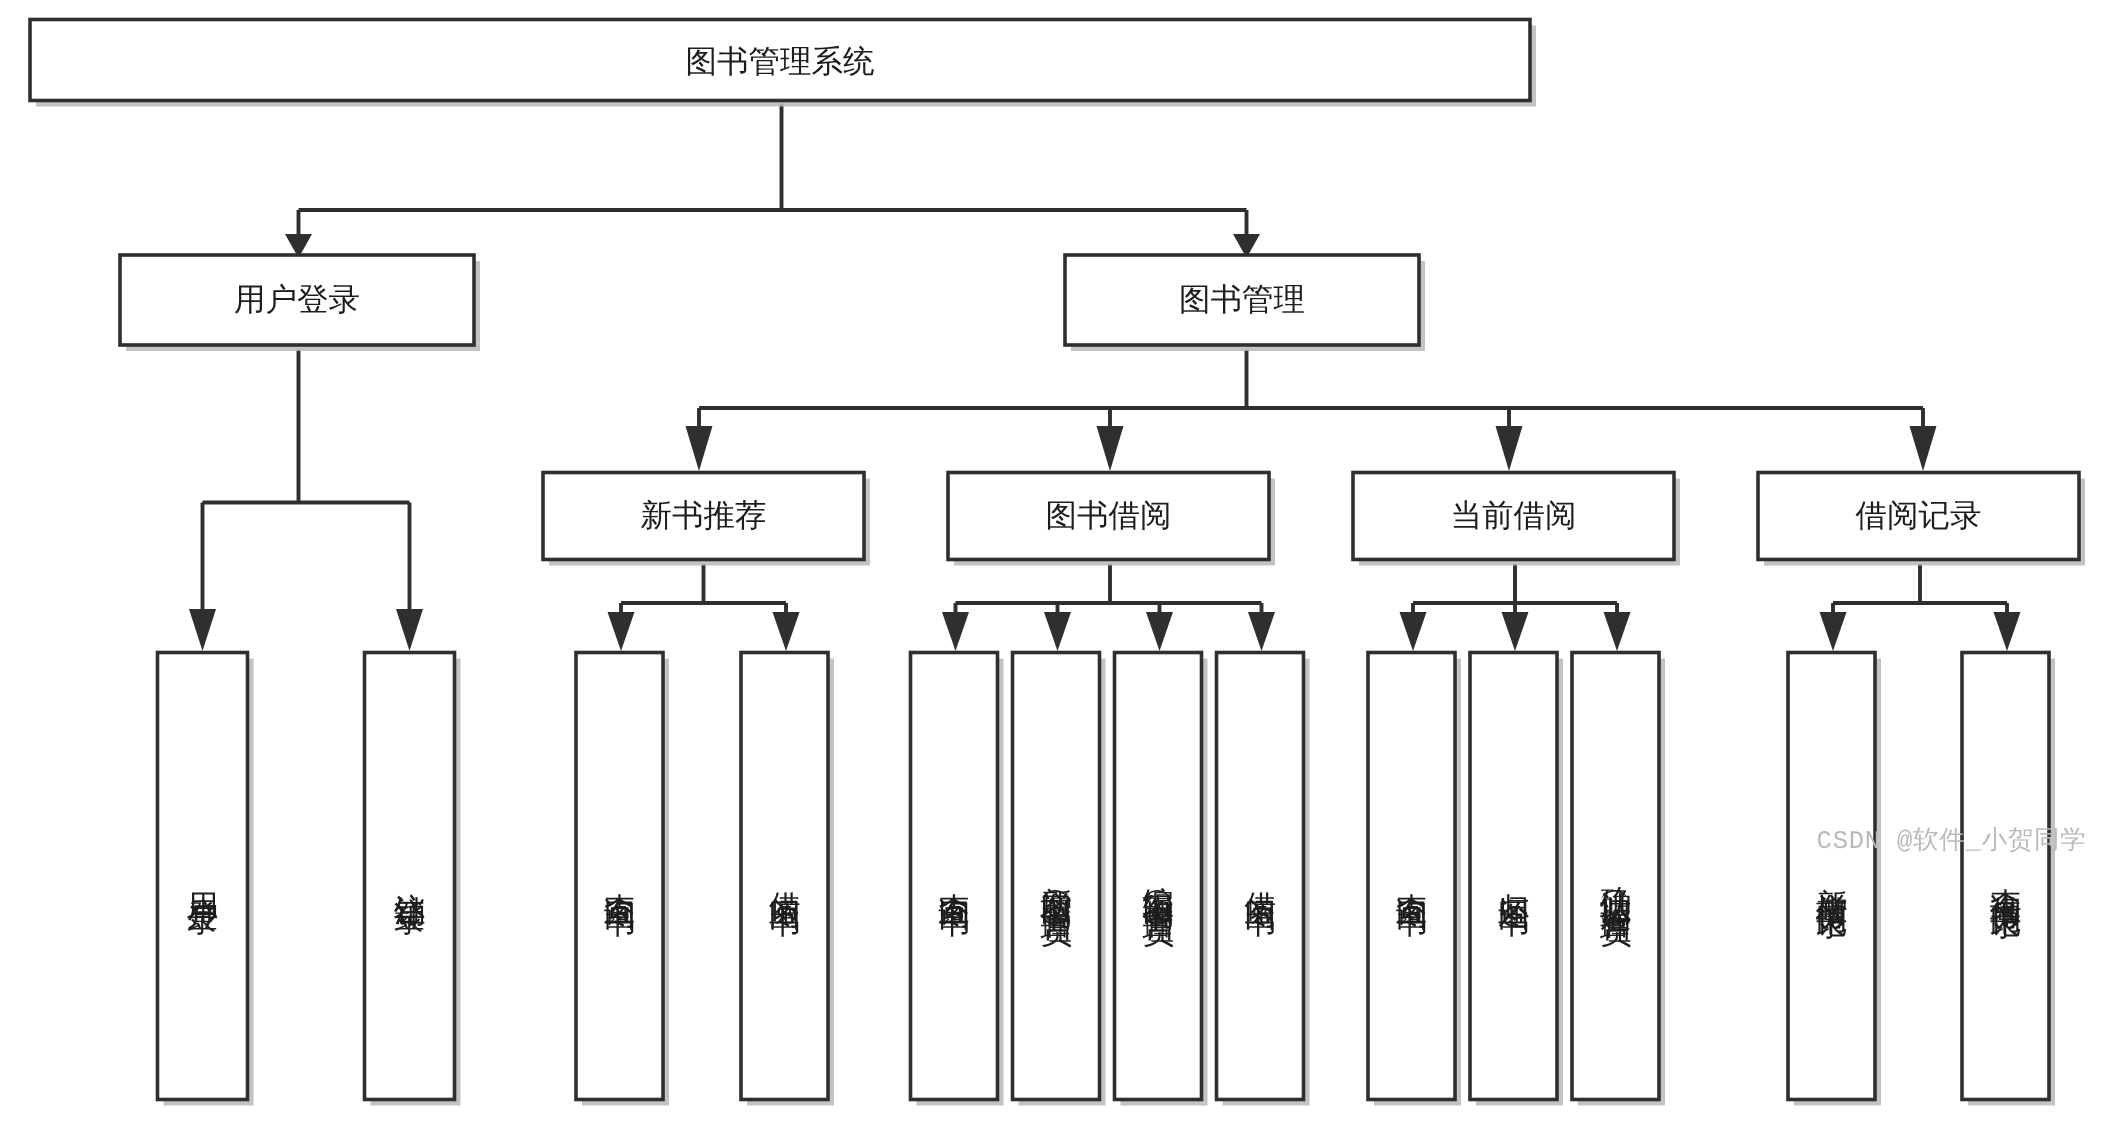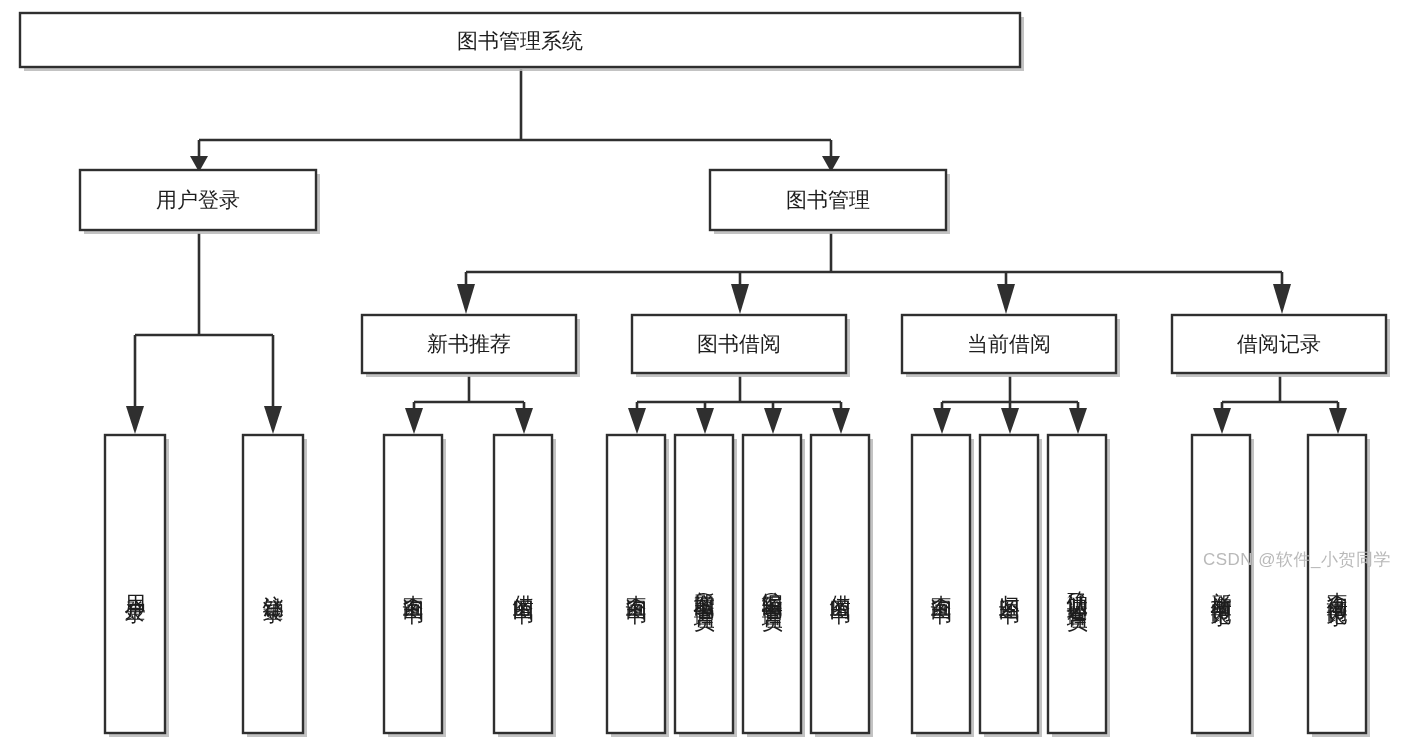--- a/index.html
+++ b/index.html
@@ -66,21 +66,21 @@
     color: #1d1d1d;
     letter-spacing: 3px;
     text-align: center;
     white-space: nowrap;
     pointer-events: none;
   }
   .watermark {
     position: absolute;
     right: 14px;
     bottom: 6px;
-    font-family: Liberation Sans, sans-serif;
+    font-family: Liberation Mono, monospace;
     font-size: 17px;
     color: #b9b9b9;
     letter-spacing: 0.5px;
     user-select: none;
     margin-top: 24px;
   }
 </style>
 </head>
 <body>
 

